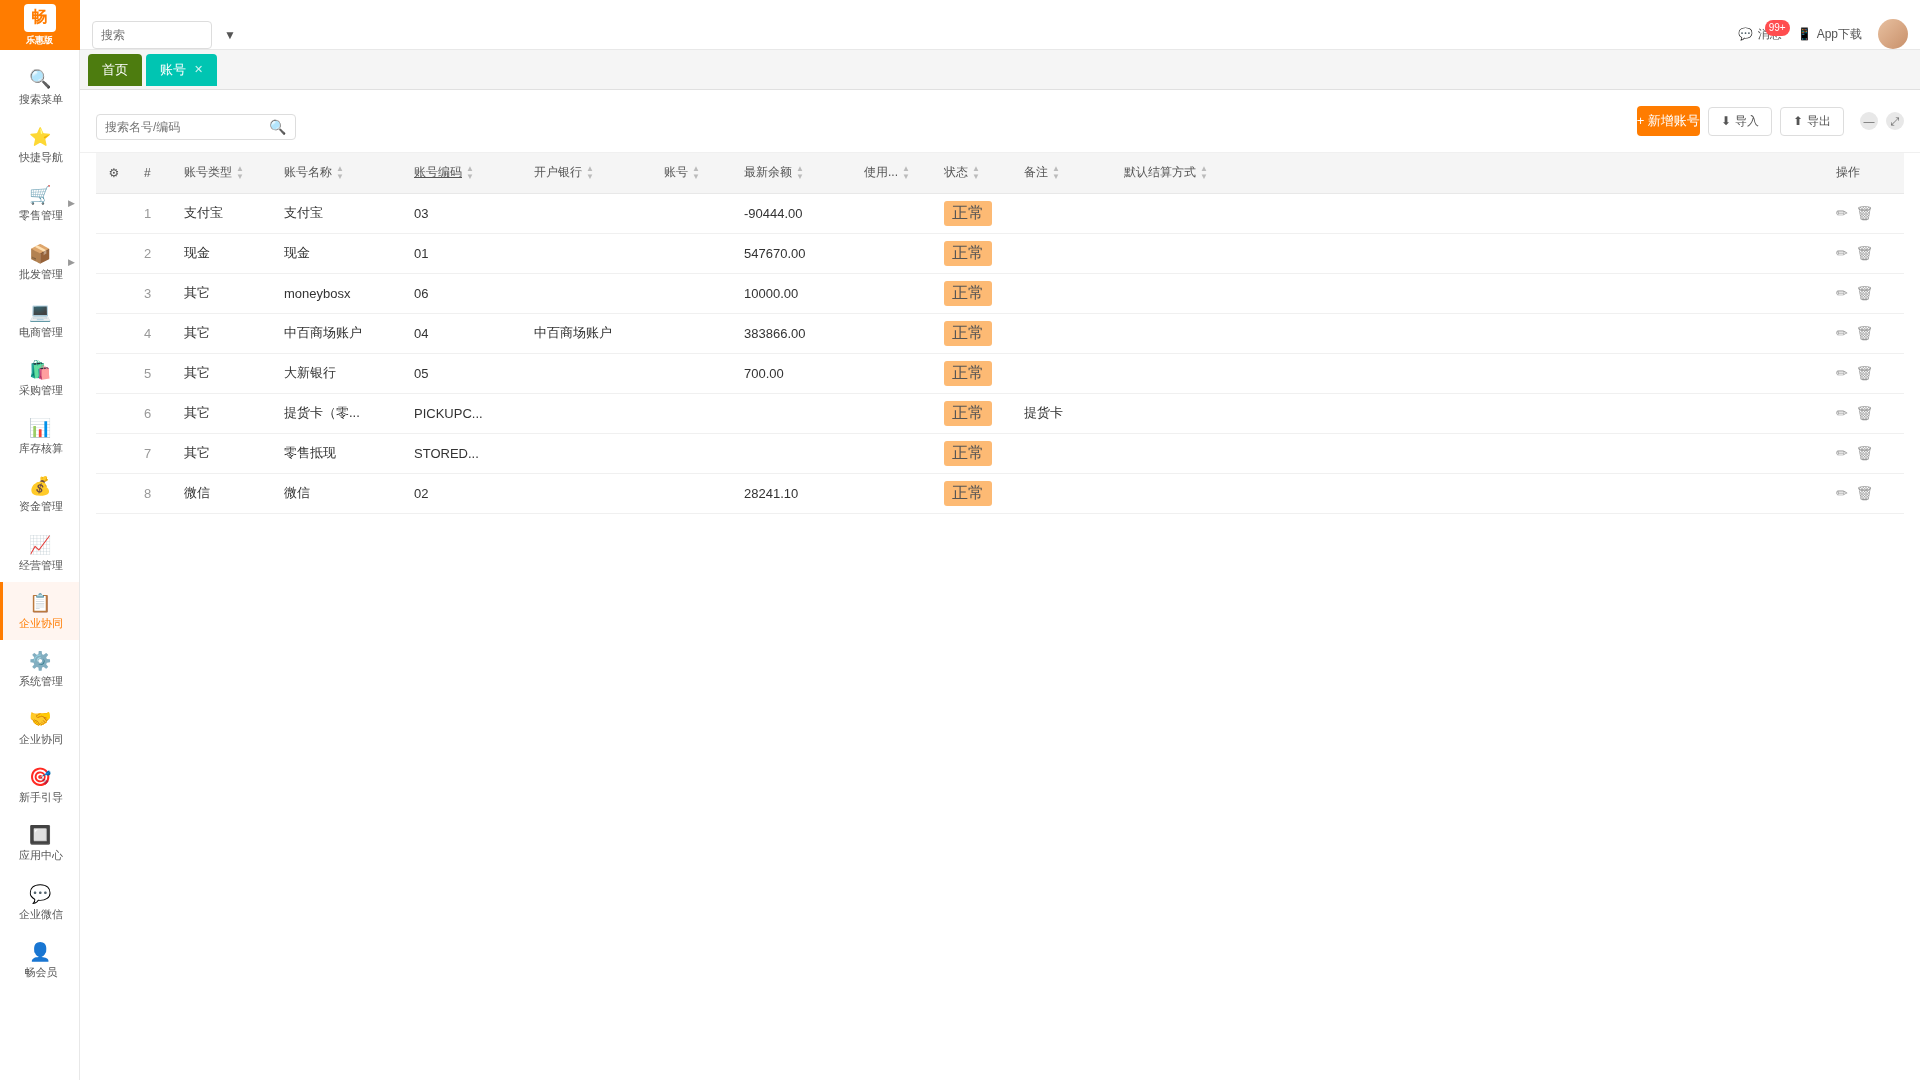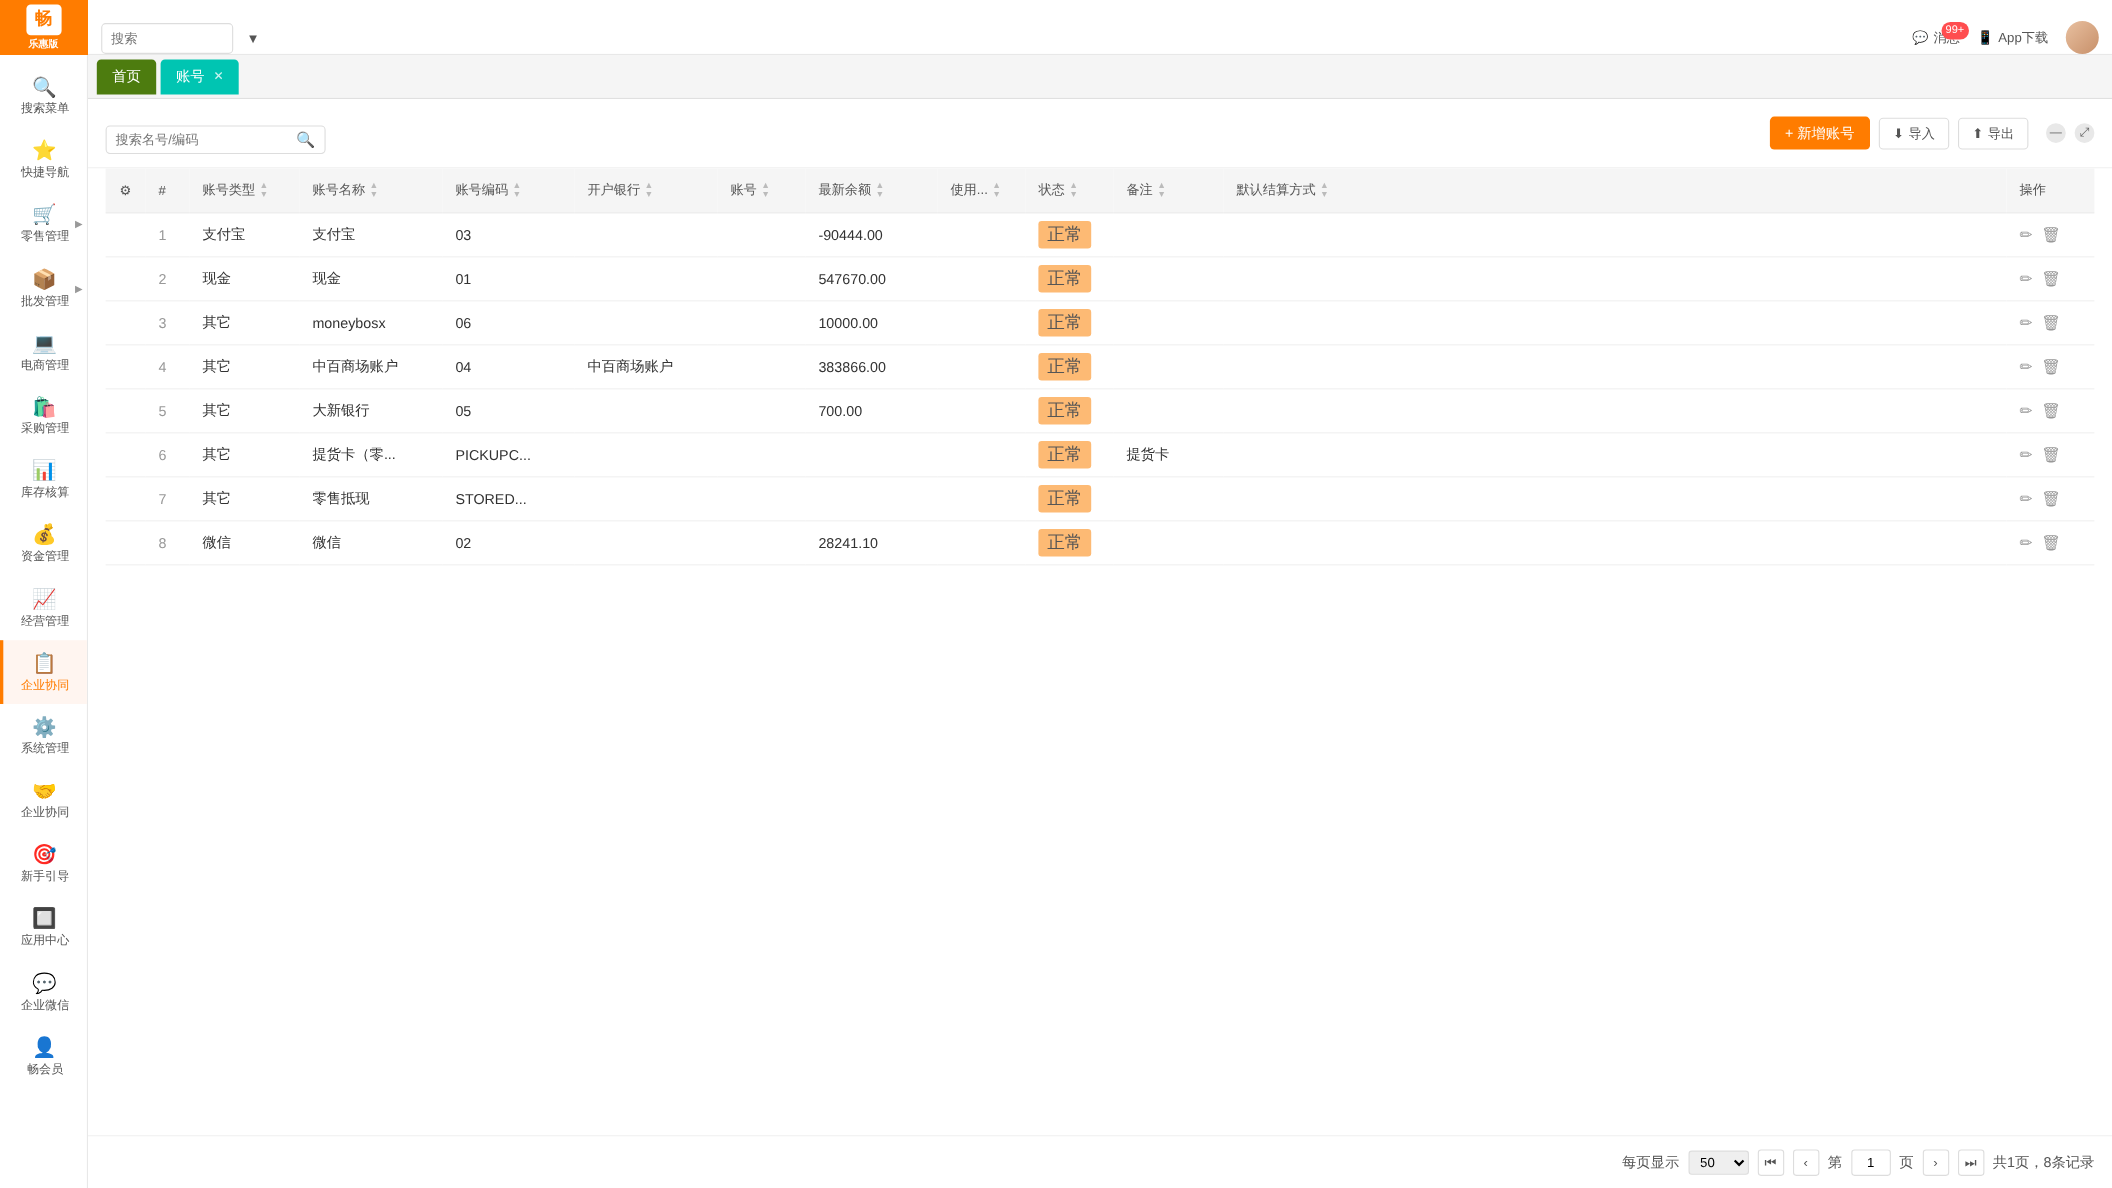--- a/index.html
+++ b/index.html
@@ -238,21 +238,21 @@
     .content-topbar-right {
       display: flex;
       align-items: center;
       gap: 8px;
     }
     .btn-add {
       background: #ff7c00;
       color: #fff;
       border: none;
       border-radius: 4px;
-      padding: 6px 14px;
+      padding: 6px 0;
       font-size: 13px;
       cursor: pointer;
       display: flex;
       align-items: center;
       gap: 4px;
     }
     .btn-import, .btn-export {
       background: #fff;
       color: #555;
       border: 1px solid #ddd;
@@ -554,21 +554,21 @@
             <th class="gear-col" style="width:36px;">⚙</th>
             <th style="width:40px;">#</th>
             <th style="width:100px;">账号类型<span class="sort-icons">
                   <span>▲</span>
                   <span>▼</span>
                 </span></th>
             <th style="width:130px;">账号名称<span class="sort-icons">
                   <span>▲</span>
                   <span>▼</span>
                 </span></th>
-            <th style="width:120px;">账号编码<span class="sort-icons">
+            <th style="width:120px;text-decoration:underline;">账号编码<span class="sort-icons">
                   <span>▲</span>
                   <span>▼</span>
                 </span></th>
             <th style="width:130px;">开户银行<span class="sort-icons">
                   <span>▲</span>
                   <span>▼</span>
                 </span></th>
             <th style="width:80px;">账号<span class="sort-icons">
                   <span>▲</span>
                   <span>▼</span>
@@ -754,33 +754,15 @@
       <div class="action-btns">
         <span class="action-btn">✏</span>
         <span class="action-btn">🗑</span>
       </div>
     </td>
   </tr>
           </tbody>
       </table>
     </div>
 
-    <div class="pagination">
-      <span>每页显示</span>
-      <div class="page-size-select">
-        <select class="page-select">
-          <option>50</option>
-          <option>100</option>
-          <option>200</option>
-        </select>
-      </div>
-      <button class="page-btn">⏮</button>
-      <button class="page-btn">‹</button>
-      <span>第</span>
-      <input class="page-input" type="text" value="1" style="">
-      <span>页</span>
-      <button class="page-btn">›</button>
-      <button class="page-btn">⏭</button>
-      <span>共1页，8条记录</span>
-    </div>
 
   </div>
 </div>
 
 </body></html>

